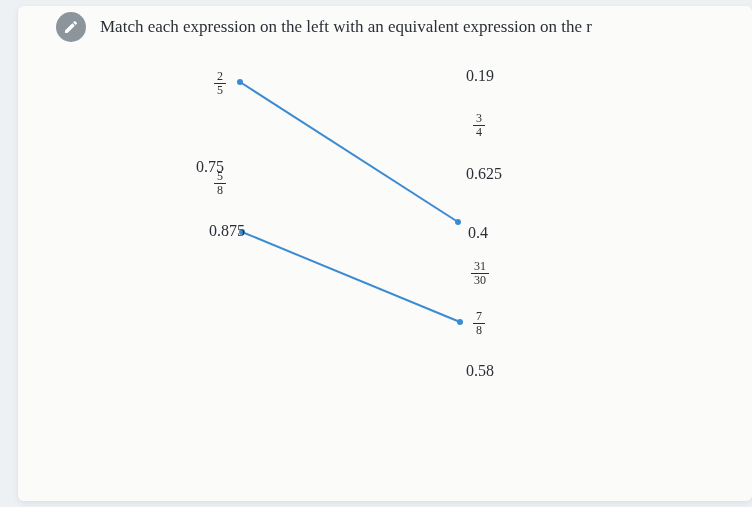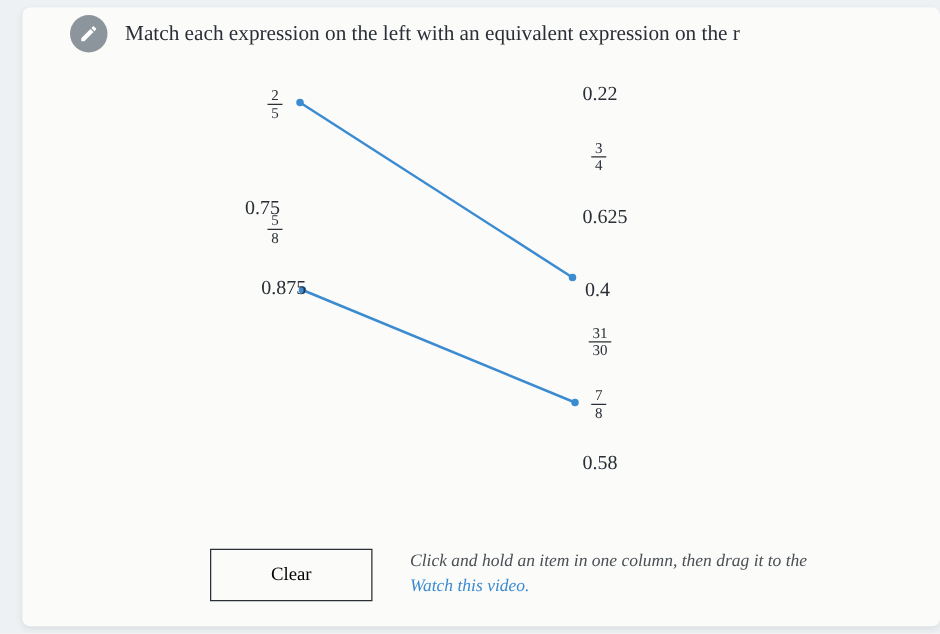--- a/index.html
+++ b/index.html
@@ -136,21 +136,21 @@
       <span class="frac">
         <span class="num">5</span>
         <span class="den">8</span>
       </span>
     </div>
     <div class="item" style="left:162px; top:180px;margin-left:29px;">
       <span>0.875</span>
     </div>
 
     <div class="item" style="left:448px; top:25px;">
-      <span>0.22</span>
+      <span>0.19</span>
     </div>
     <div class="item" style="left:455px; top:70px;">
       <span class="frac">
         <span class="num">3</span>
         <span class="den">4</span>
       </span>
     </div>
     <div class="item" style="left:448px; top:123px;">
       <span>0.625</span>
     </div>
@@ -168,21 +168,14 @@
         <span class="num">7</span>
         <span class="den">8</span>
       </span>
     </div>
     <div class="item" style="left:448px; top:320px;">
       <span>0.58</span>
     </div>
 
   </div>
 
-  <div class="footer">
-    <button class="clear-btn">Clear</button>
-    <div class="hint">
-      <span>Click and hold an item in one column, then drag it to the</span><br>
-      <span class="video-link">Watch this video.</span>
-    </div>
-  </div>
 
 </div>
 
 </body></html>

